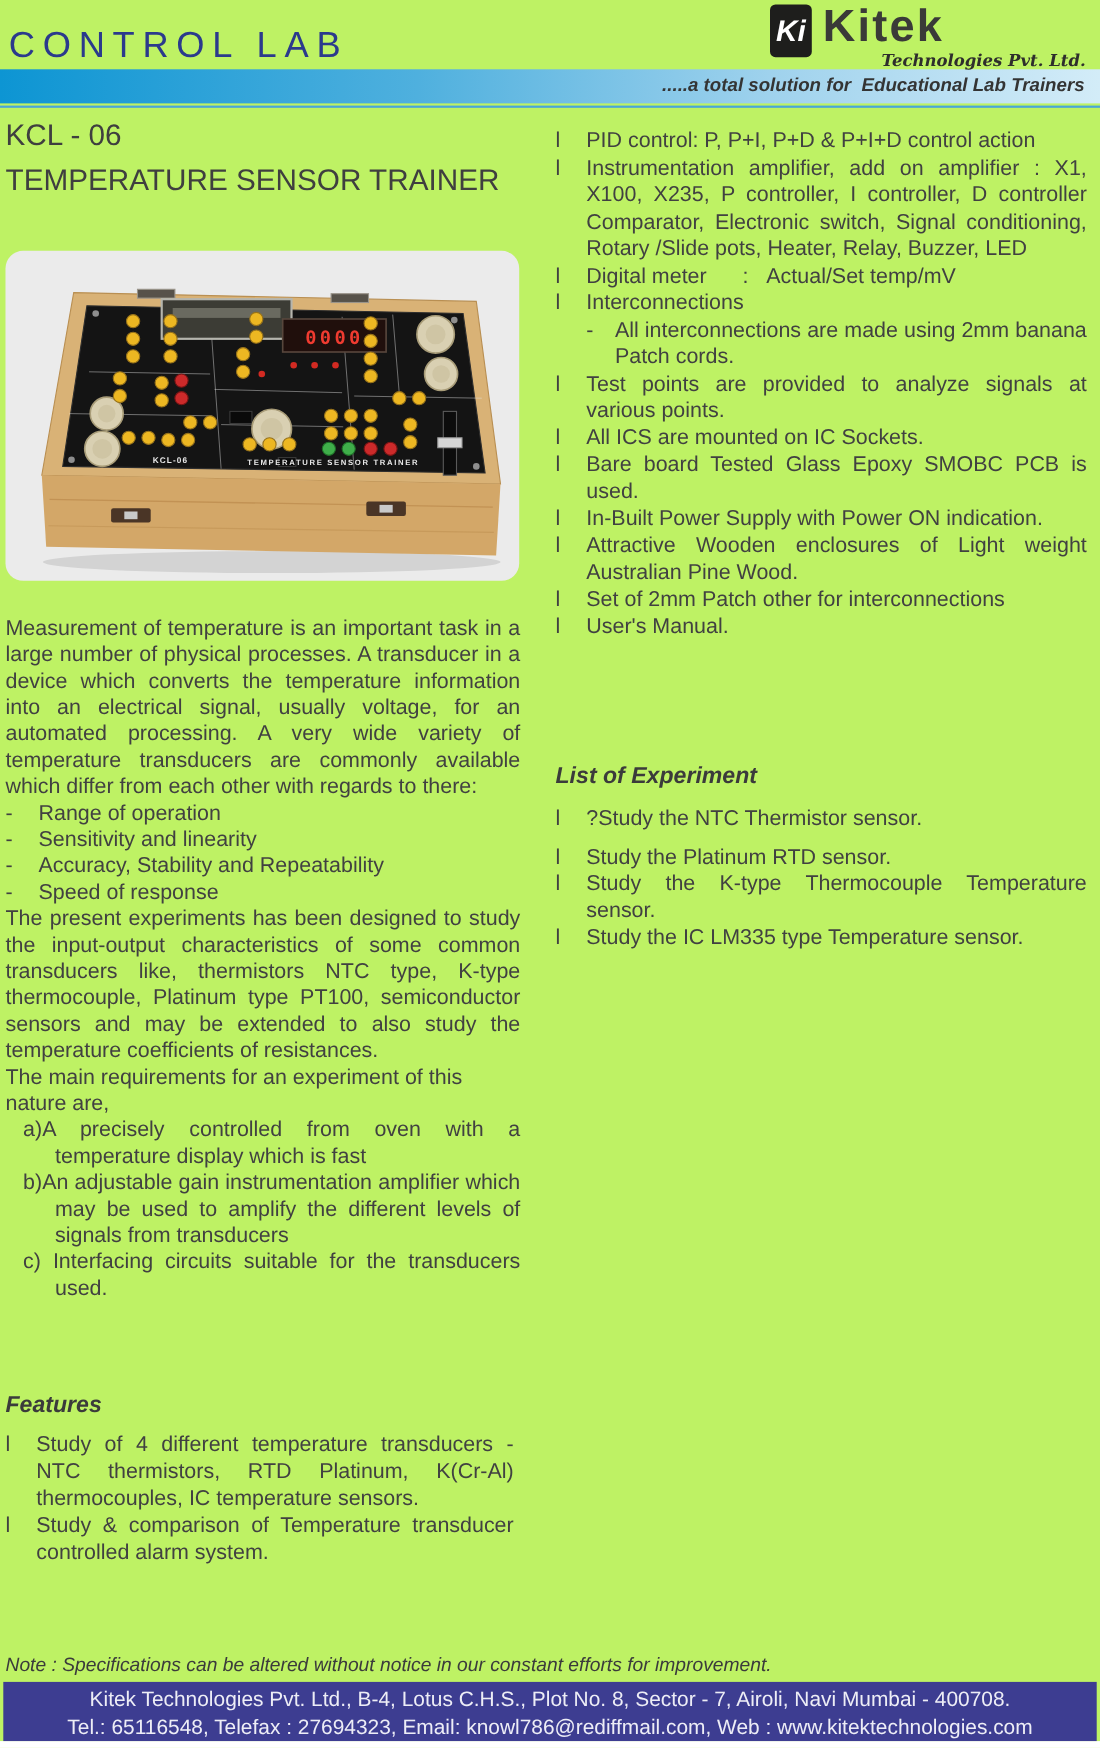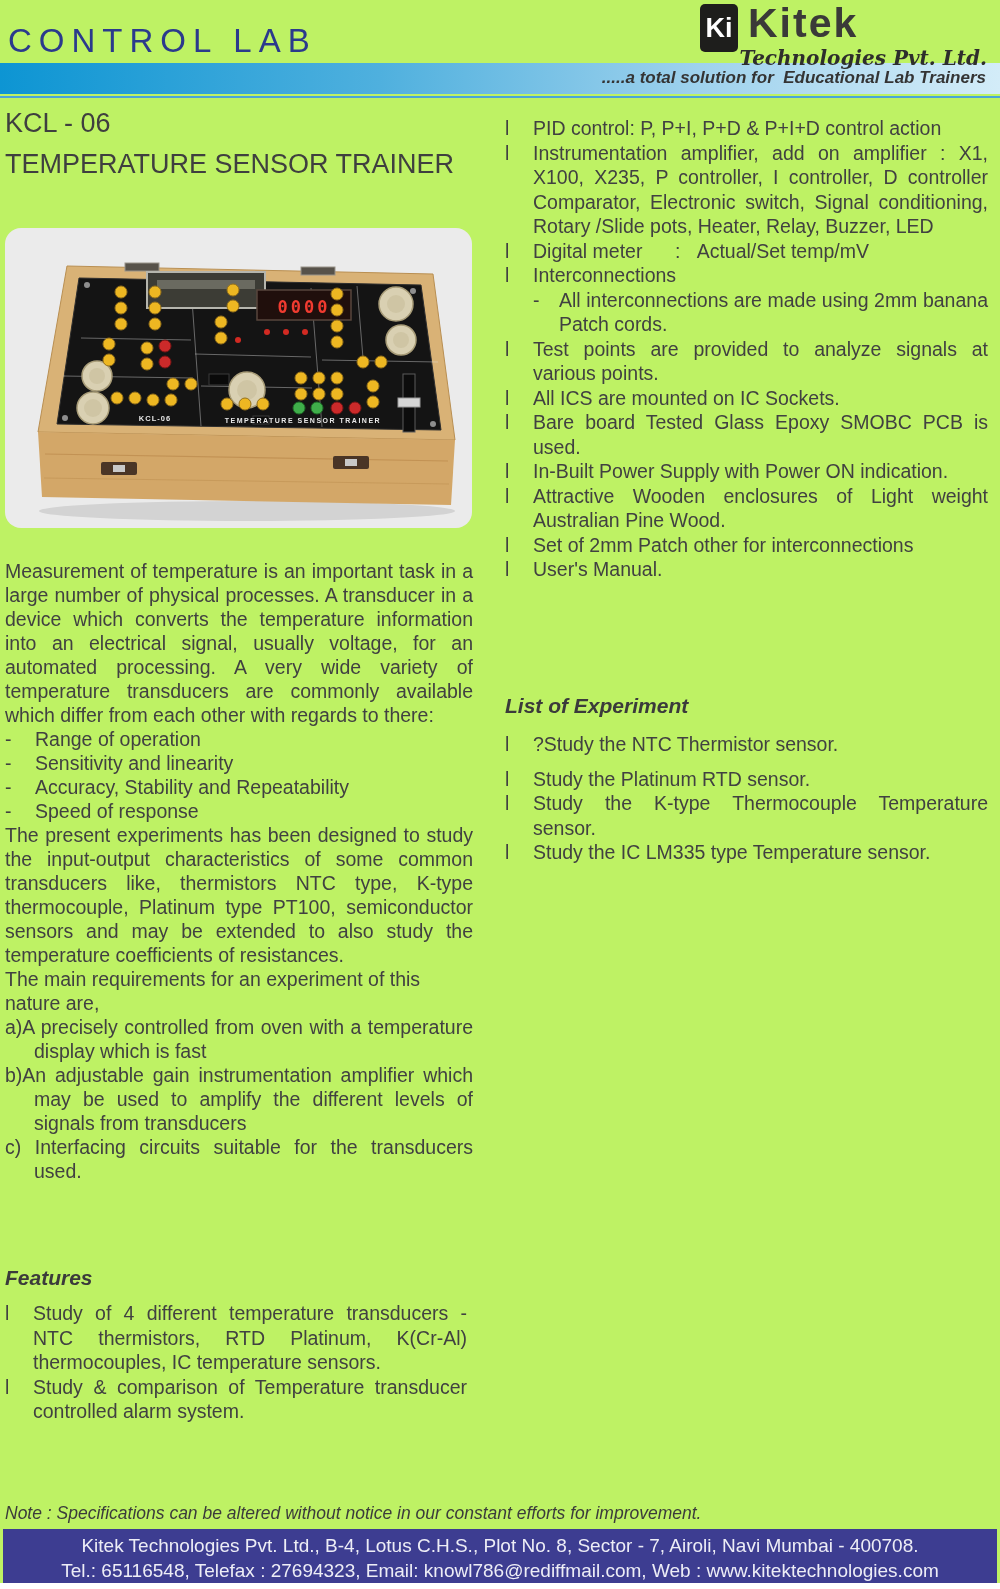--- a/index.html
+++ b/index.html
@@ -7,35 +7,35 @@
         font-family:"Liberation Sans",sans-serif;color:#414141;}
   .abs{position:absolute;}
 
   
   .control-lab{left:8px;top:22px;font-size:33px;letter-spacing:7px;color:#2b3a8c;}
   .tagbar{left:0;top:63px;width:1000px;height:31px;
           background:linear-gradient(90deg,#0d95d3 0%,#4fb0de 38%,#9fd2ed 70%,#d3ecf8 100%);}
   .tagbar-line{left:0;top:96px;width:1000px;height:2px;background:#49a5d9;}
   .tagline{right:14px;top:68px;font-size:17px;font-weight:700;font-style:italic;color:#343434;}
   .brand-mark{left:700px;top:4px;width:38px;height:48px;background:#1e1e1c;border-radius:5px;
-              color:#ffffff;font-weight:700;font-size:27px;
+              color:#ffffff;font-weight:700;font-style:italic;font-size:27px;
               display:flex;align-items:center;justify-content:center;}
   .brand-name{left:748px;top:0px;font-size:41px;font-weight:700;color:#3a3a38;letter-spacing:2px;}
   .brand-sub{right:13px;top:46px;font-family:"DejaVu Serif",serif;font-style:italic;font-weight:700;
-             font-size:20px;color:#2e2e2c;}
+             font-size:15px;color:#2e2e2c;}
 
   
   .model{left:5px;top:108px;font-size:27px;color:#3f3f3f;}
   .ptitle{left:5px;top:149px;font-size:27px;color:#3f3f3f;}
   .photo-box{left:5px;top:228px;width:467px;height:300px;background:#ebebeb;border-radius:16px;}
   .left-flow{left:5px;top:559px;width:468px;font-size:19.5px;line-height:24px;}
   .just{text-align:justify;}
   .dash-row{display:flex;}
   .dash-m{width:30px;flex:none;}
-  .hang{padding-left:29px;text-indent:-29px;text-align:justify;}
+  .hang{padding-left:29px;text-indent:-29px;text-align:justify;margin-left:16px;}
 
   .features-title{left:5px;top:1266px;font-size:21px;font-weight:700;font-style:italic;color:#3b3b3b;}
   .features-flow{left:5px;top:1301px;width:462px;font-size:19.5px;line-height:24.5px;}
 
   
   .brow{display:flex;}
   .bm{width:28px;flex:none;}
   .btext{flex:1;text-align:justify;}
   .srow{display:flex;padding-left:28px;}
   .sm{width:26px;flex:none;}

